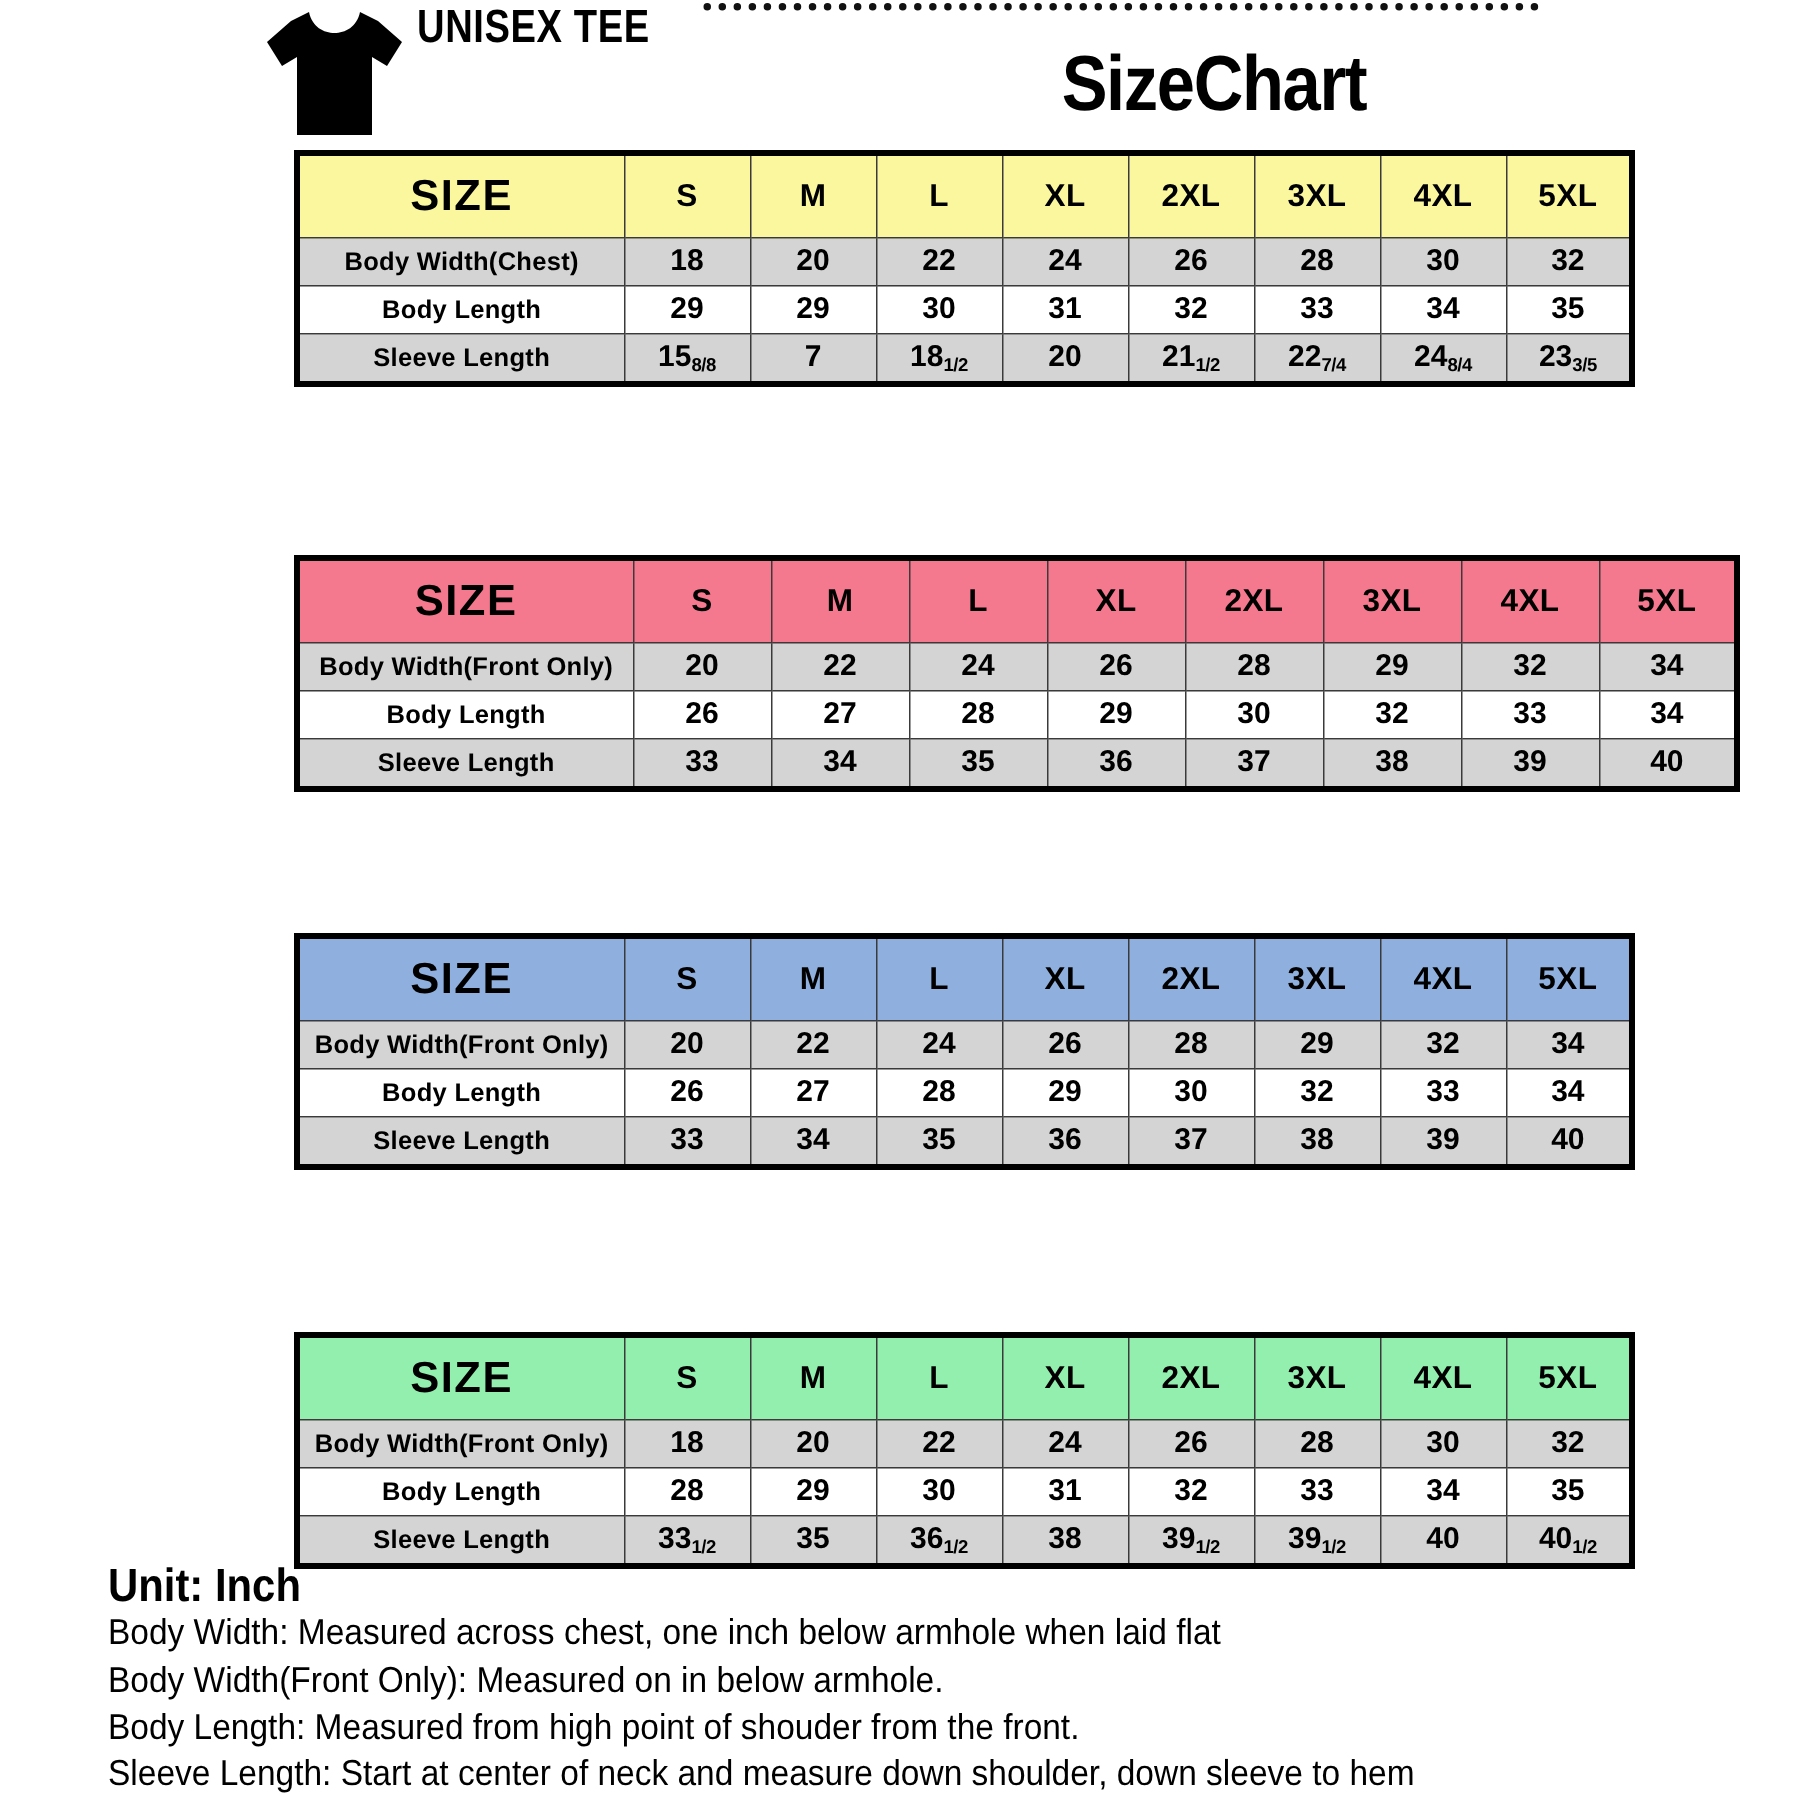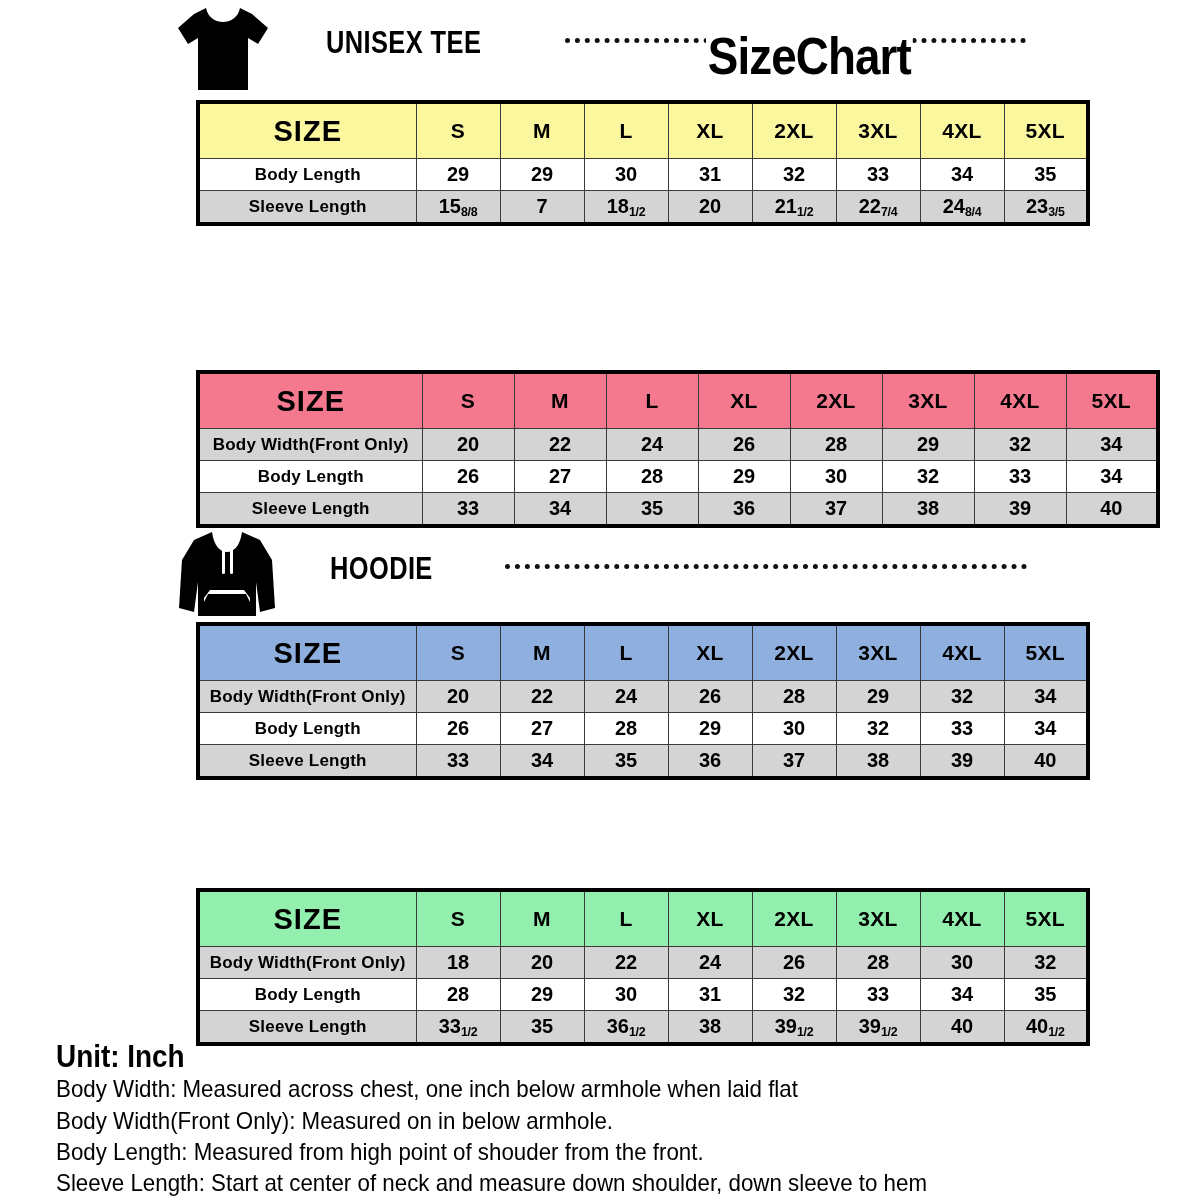--- a/index.html
+++ b/index.html
@@ -19,23 +19,22 @@
   .page {
     position: relative;
     width: 1200px;
     height: 1200px;
   }
 
   
   .section-head {
     position: absolute;
     display: flex;
-    align-items: center;
+    align-items: flex-start;
     height: 92px;
-    gap: 48px;
   }
   .garment-icon {
     width: 110px;
     height: 92px;
     flex: 0 0 110px;
     display: block;
   }
   .section-title {
     font-family: "Liberation Sans Narrow", "Liberation Sans", sans-serif;
     font-weight: bold;
@@ -123,21 +122,21 @@
     font-size: 0.62em;
     vertical-align: baseline;
     position: relative;
     top: 3px;
     letter-spacing: -0.3px;
   }
 
   
   .notes {
     position: absolute;
-    left: 56px;
+    left: 72px;
     top: 1040px;
     width: 1110px;
   }
   .notes .unit {
     font-family: "Liberation Sans Narrow", "Liberation Sans", sans-serif;
     font-weight: bold;
     font-size: 31px;
     line-height: 1.08;
     transform: scaleX(0.9);
     transform-origin: left top;
@@ -184,20 +183,31 @@
         <th class="size-label" style="background:#FAF79F;">SIZE</th>
         <th style="background:#FAF79F;">S</th>
         <th style="background:#FAF79F;">M</th>
         <th style="background:#FAF79F;">L</th>
         <th style="background:#FAF79F;">XL</th>
         <th style="background:#FAF79F;">2XL</th>
         <th style="background:#FAF79F;">3XL</th>
         <th style="background:#FAF79F;">4XL</th>
         <th style="background:#FAF79F;">5XL</th>
       </tr>
+      <tr class="body-row shaded">
+        <td class="rowname">Body Width(Chest)</td>
+        <td>18</td>
+        <td>20</td>
+        <td>22</td>
+        <td>24</td>
+        <td>26</td>
+        <td>28</td>
+        <td>30</td>
+        <td>32</td>
+      </tr>
       <tr class="body-row plain">
         <td class="rowname">Body Length</td>
         <td>29</td>
         <td>29</td>
         <td>30</td>
         <td>31</td>
         <td>32</td>
         <td>33</td>
         <td>34</td>
         <td>35</td>
@@ -270,31 +280,20 @@
         <td>35</td>
         <td>36</td>
         <td>37</td>
         <td>38</td>
         <td>39</td>
         <td>40</td>
       </tr>
     </tbody>
   </table>
 
-  <div class="section-head" style="left:172px; top:528px; width:855px;">
-    <svg class="garment-icon" viewBox="0 0 110 92">
-      <path fill="#000000" d="M40 4 L22 12 L10 32 L7 80 L22 84 L26 54 L26 88 L84 88 L84 54 L88 84 L103 80 L100 32 L88 12 L70 4 C68 18 62 24 55 24 C48 24 42 18 40 4 Z"></path>
-      <path fill="#ffffff" d="M41 5 C43 15 48 21 55 21 C62 21 67 15 69 5 L65 4 C63 12 60 17 55 17 C50 17 47 12 45 4 Z"></path>
-      <rect fill="#ffffff" x="50" y="20" width="3" height="26" rx="1.5"></rect>
-      <rect fill="#ffffff" x="58" y="20" width="3" height="26" rx="1.5"></rect>
-      <path fill="#ffffff" d="M32 70 L38 62 L72 62 L78 70 L78 74 L74 66 L36 66 L32 74 Z"></path>
-    </svg>
-    <div class="section-title">HOODIE</div>
-    <div class="dots"></div>
-  </div>
 
   <table class="size-table" style="left:160px; top:622px; width:884px;">
     <colgroup>
       <col style="width:218px">
         <col style="width:84px">
         <col style="width:84px">
         <col style="width:84px">
       <col style="width:84px">
         <col style="width:84px">
         <col style="width:84px">

